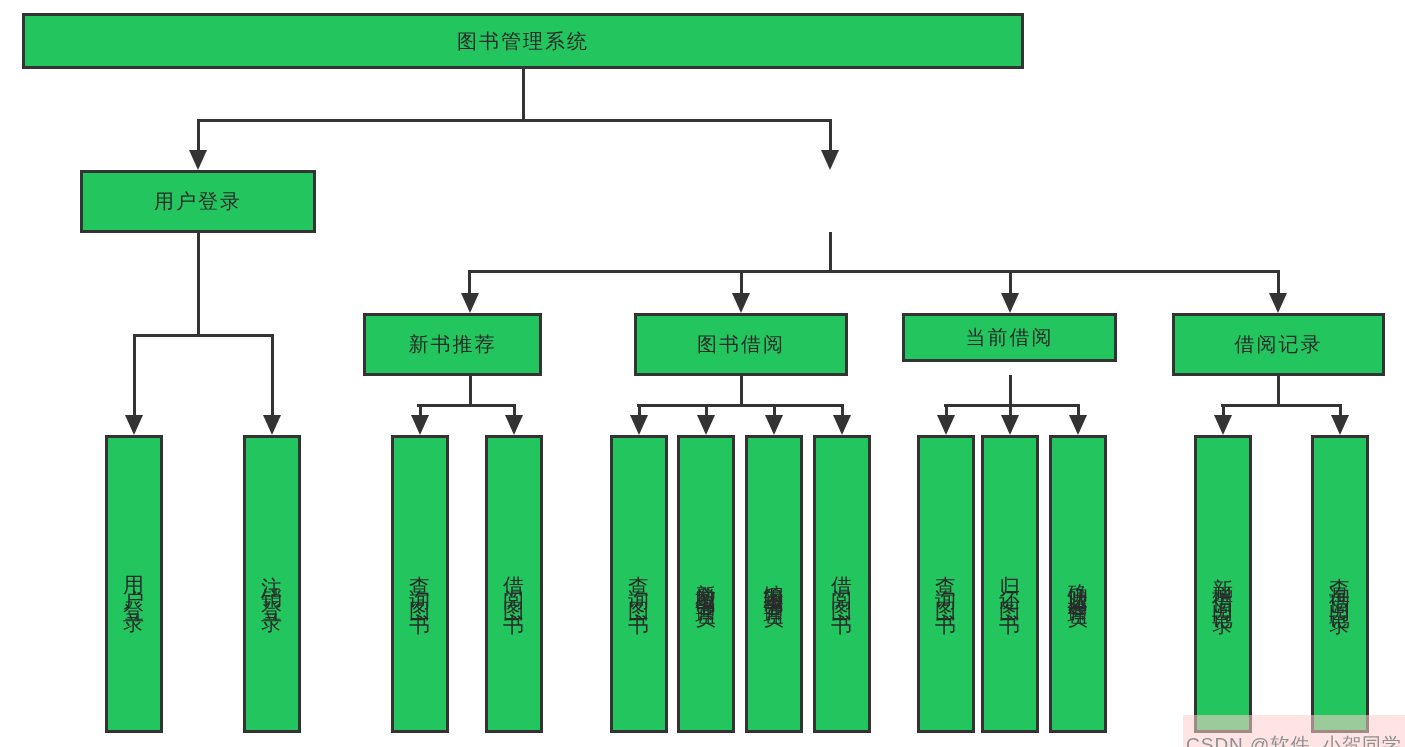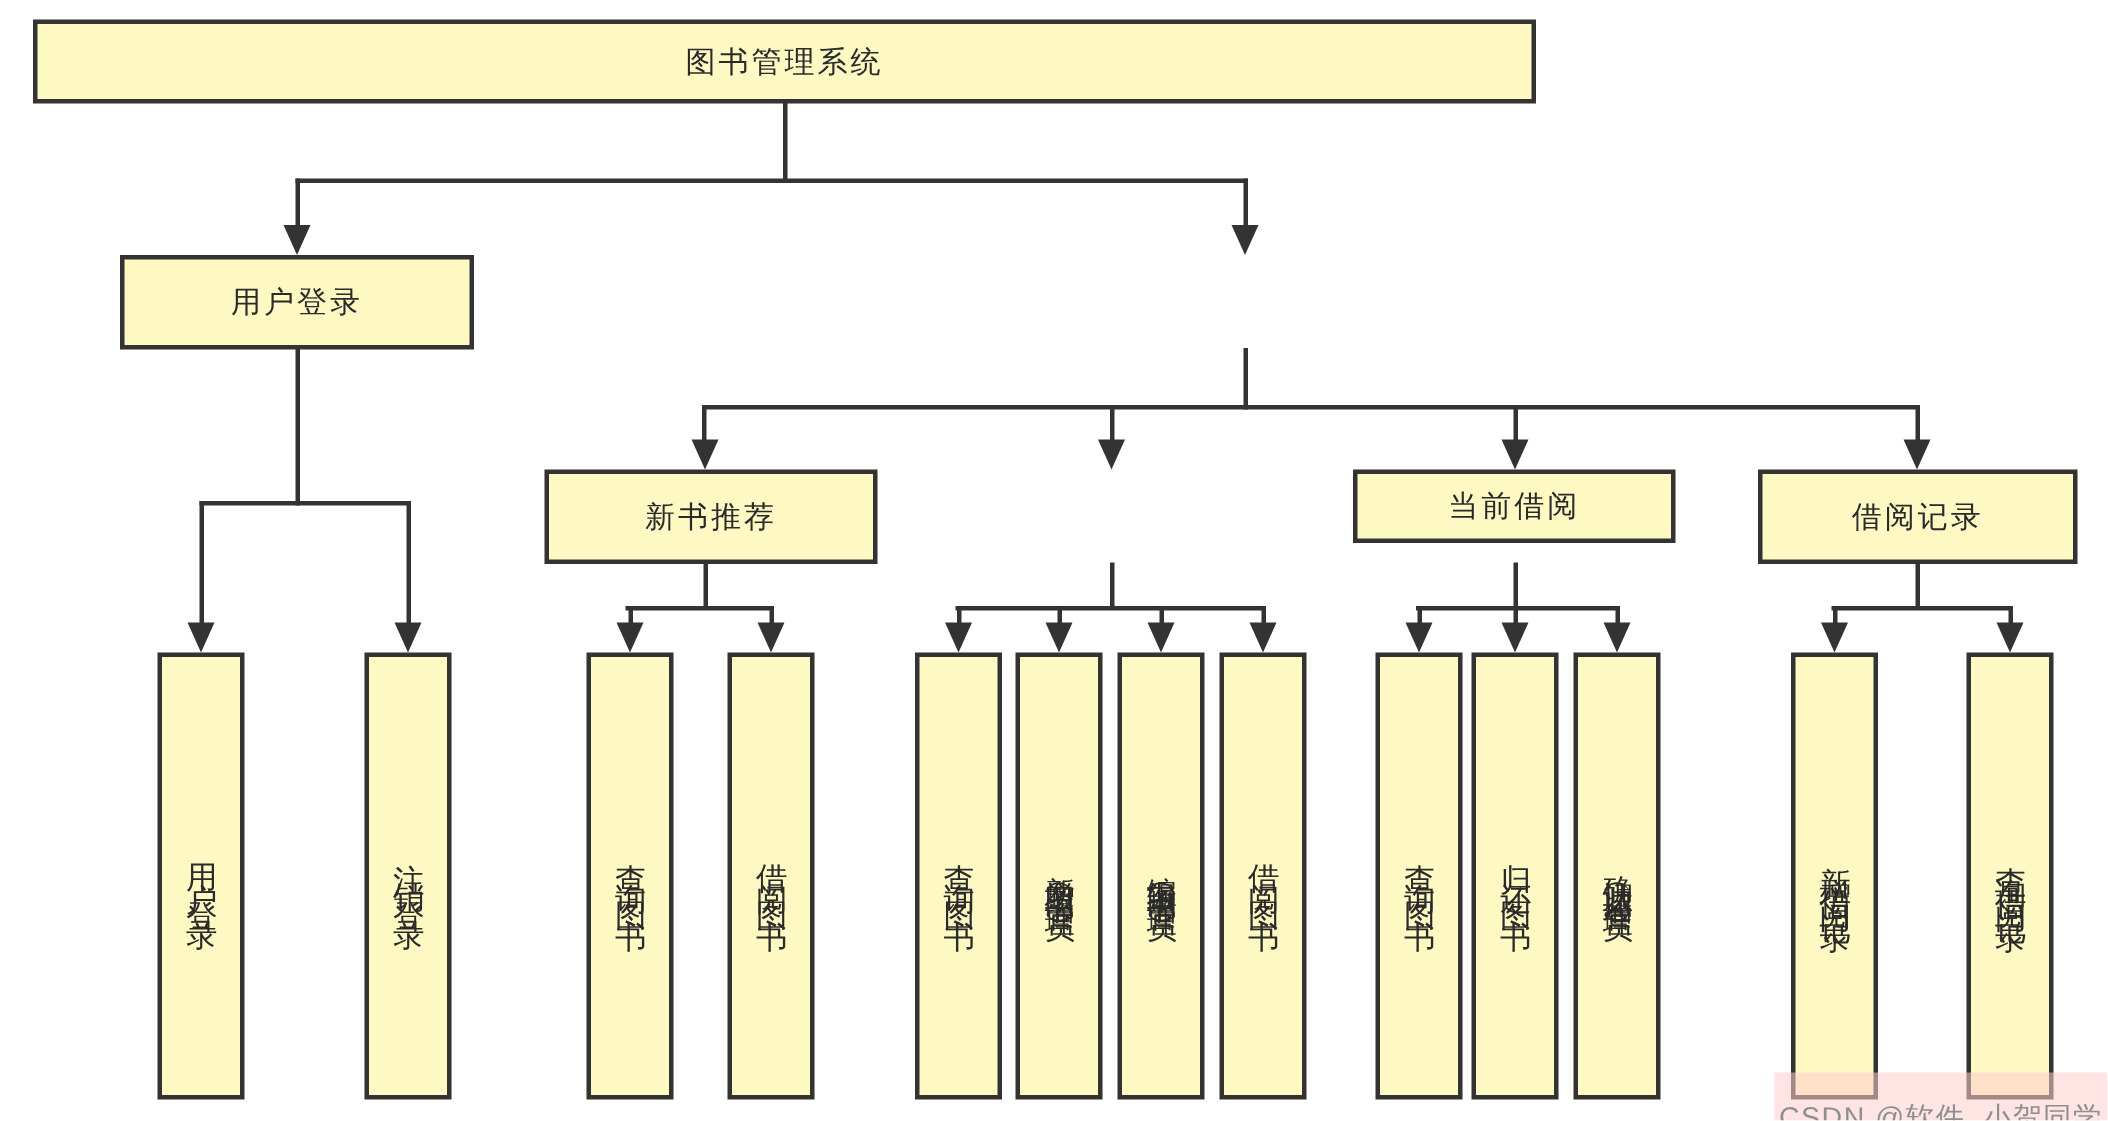--- a/index.html
+++ b/index.html
@@ -16,21 +16,21 @@
     height: 747px;
     background: var(--bg);
     overflow: hidden;
     font-family: "Liberation Sans", "DejaVu Sans", sans-serif;
     color: var(--text);
   }
   .box {
     position: absolute;
     box-sizing: border-box;
     border: 3px solid var(--line);
-    background: #fef9c3;
+    background: #22c55e;
     display: flex;
     align-items: center;
     justify-content: center;
     text-align: left;
   }
   .hlabel { font-size: 20px; letter-spacing: 2px; }
   .vtext {
     writing-mode: vertical-rl;
     text-orientation: mixed;
     font-size: 21px;
@@ -92,22 +92,25 @@
   <div class="hline" style="left:468px; top:270px; width:812px;"></div>
   <div class="vline" style="left:468px; top:270px; height:25px;"></div>
   <div class="arrow" style="left:461px; top:293px;"></div>
   <div class="vline" style="left:740px; top:270px; height:25px;"></div>
   <div class="arrow" style="left:732px; top:293px;"></div>
   <div class="vline" style="left:1009px; top:270px; height:25px;"></div>
   <div class="arrow" style="left:1001px; top:293px;"></div>
   <div class="vline" style="left:1277px; top:270px; height:25px;"></div>
   <div class="arrow" style="left:1269px; top:293px;"></div>
 
-  <div class="box hlabel" style="left:363px; top:313px; width:222px; height:63px;">
+  <div class="box hlabel" style="left:363px; top:313px; width:179px; height:63px;">
     <span>新书推荐</span>
+  </div>
+  <div class="box hlabel" style="left:634px; top:313px; width:214px; height:63px;">
+    <span>图书借阅</span>
   </div>
   <div class="box hlabel" style="left:902px; top:313px; width:215px; height:49px;">
     <span>当前借阅</span>
   </div>
   <div class="box hlabel" style="left:1172px; top:313px; width:213px; height:63px;">
     <span>借阅记录</span>
   </div>
 
   <div class="vline" style="left:469px; top:375px; height:31px;"></div>
   <div class="hline" style="left:417px; top:404px; width:98px;"></div>

